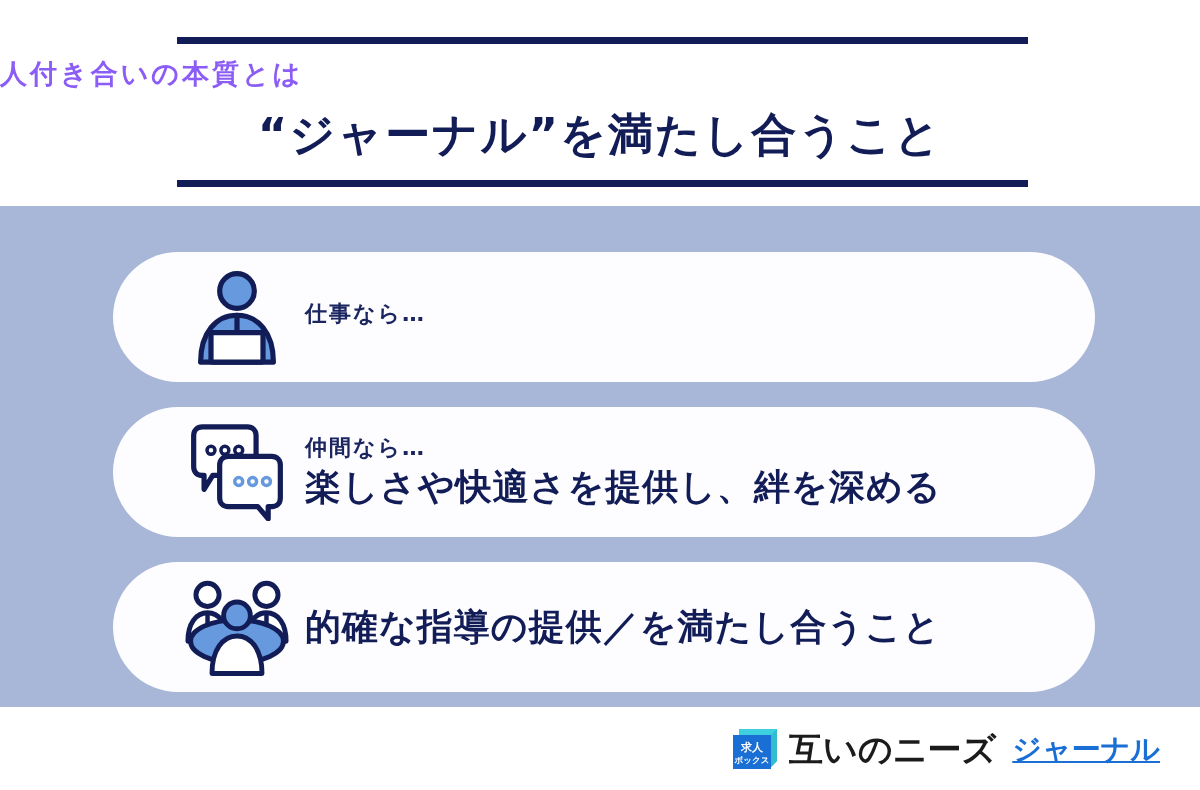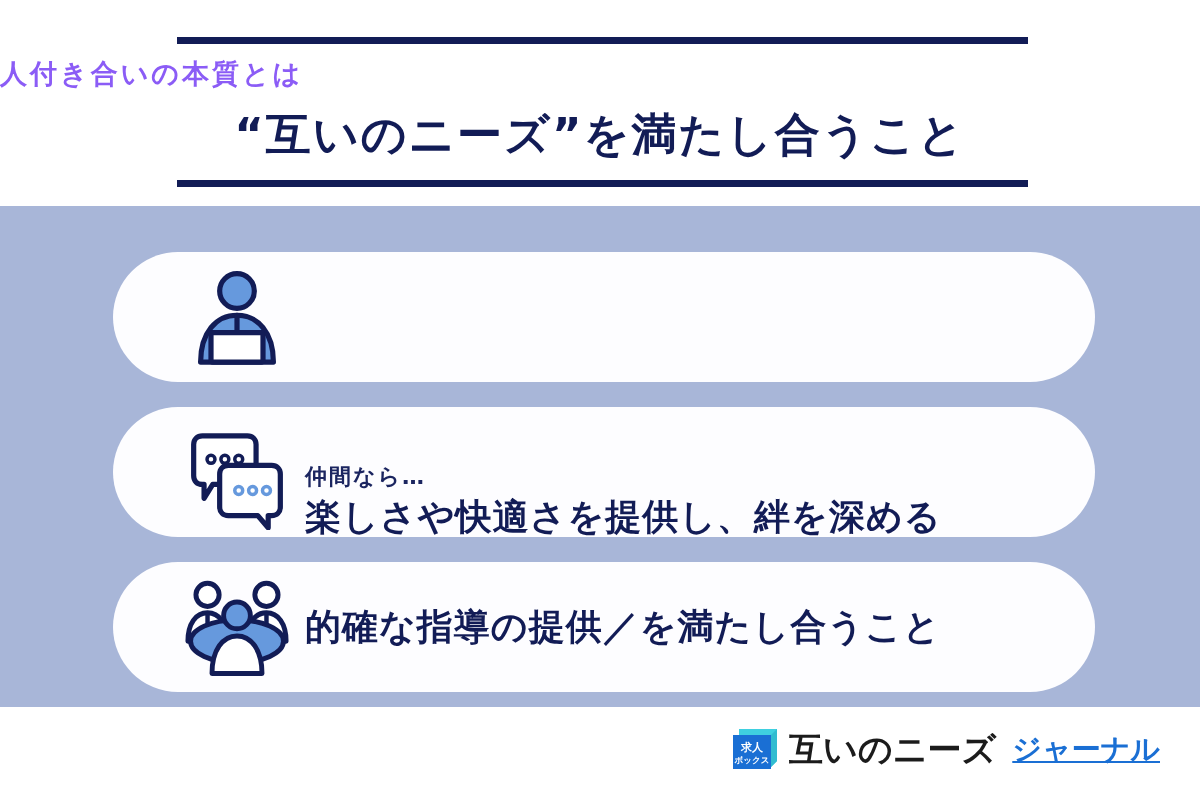--- a/index.html
+++ b/index.html
@@ -34,21 +34,21 @@
   
   .panel{position:absolute;left:0;top:206px;width:1200px;height:501px;background:#A8B6D8;}
 
   
   .card{
     position:absolute;left:113px;width:982px;height:130px;
     background:#FDFDFF;border-radius:65px;
     display:flex;align-items:center;
   }
   .card.c1{top:252px;}
-  .card.c2{top:407px;align-items:flex-end;}
+  .card.c2{top:407px;}
   .card.c3{top:562px;}
 
   .card-icon{
     width:128px;min-width:128px;height:112px;
     margin-left:60px;
     display:flex;align-items:center;justify-content:center;
   }
   .card-text{display:flex;flex-direction:column;justify-content:center;margin-left:4px;}
   .card-label{
     font-size:22px;font-weight:bold;color:#1B2560;
@@ -76,40 +76,41 @@
   }
 </style>
 </head>
 <body>
 
 <div id="page">
 
   <div class="header">
     <div class="rule top"></div>
     <div class="header-kicker">人付き合いの本質とは</div>
-    <div class="header-title">“互いのニーズ”を満たし合うこと</div>
+    <div class="header-title">“ジャーナル”を満たし合うこと</div>
     <div class="rule bottom"></div>
   </div>
 
   <div class="panel"></div>
 
   <div class="card c1">
     <div class="card-icon">
       <svg viewBox="0 0 120 112" width="104" height="98" aria-hidden="true">
 
         <circle cx="60" cy="26" r="20" fill="#6699DD" stroke="#121C56" stroke-width="6"></circle>
 
         <path d="M18 108 C18 74 36 54 60 54 C84 54 102 74 102 108 Z" fill="#6699DD" stroke="#121C56" stroke-width="6" stroke-linejoin="round"></path>
 
         <path d="M60 54 L60 80" stroke="#121C56" stroke-width="6" stroke-linecap="round"></path>
 
         <rect x="30" y="74" width="60" height="34" rx="2" fill="#FFFFFF" stroke="#121C56" stroke-width="6"></rect>
       </svg>
     </div>
     <div class="card-text">
+      <div class="card-label">仕事なら…</div>
     </div>
   </div>
 
   <div class="card c2">
     <div class="card-icon">
       <svg viewBox="0 0 120 112" width="104" height="98" aria-hidden="true">
 
         <path d="M10 14 C10 8 14 4 20 4 L72 4 C78 4 82 8 82 14 L82 50 C82 56 78 60 72 60
                  L32 60 L22 76 L22 60 L20 60 C14 60 10 56 10 50 Z" fill="#FFFFFF" stroke="#121C56" stroke-width="6" stroke-linejoin="round"></path>
         <circle cx="30" cy="31" r="4.6" fill="none" stroke="#121C56" stroke-width="4"></circle>

